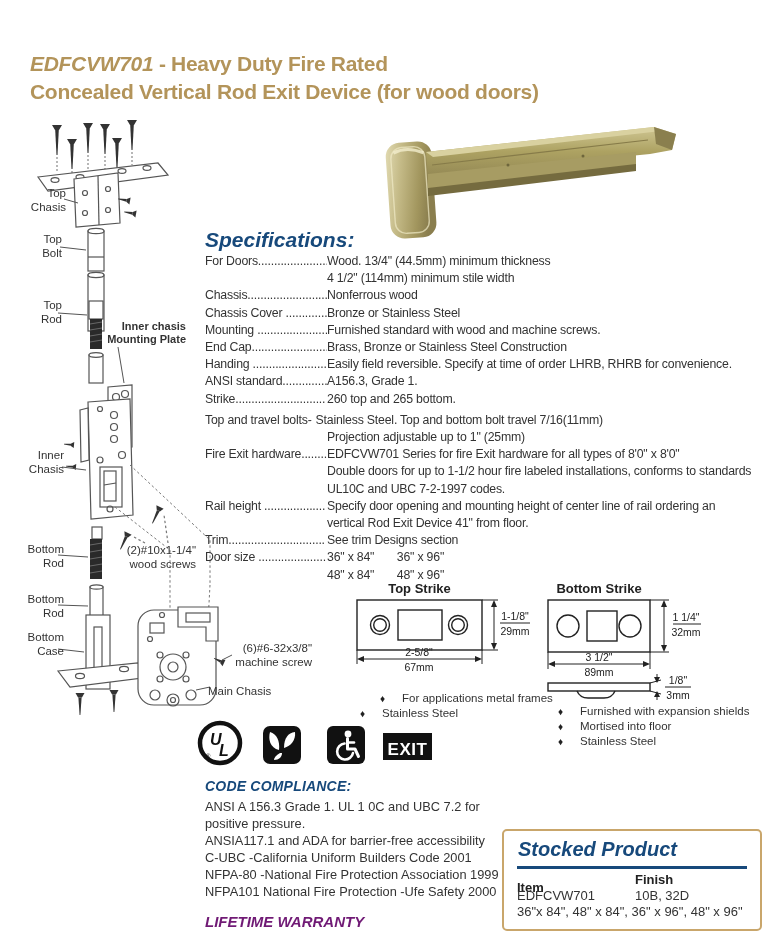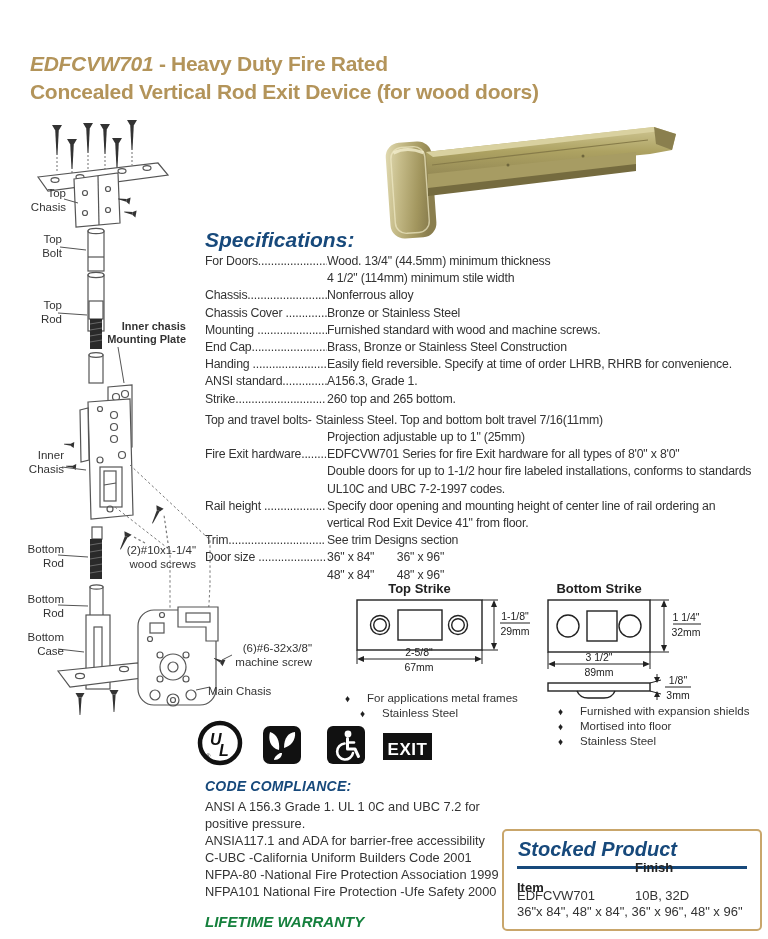--- a/index.html
+++ b/index.html
@@ -33,21 +33,21 @@
   svg text{font-family:"Liberation Sans", sans-serif;}
 
   
   .exit-box{left:383px;top:733px;width:49px;height:27px;background:#111;color:#fff;
             display:flex;align-items:flex-end;justify-content:center;
             font-weight:bold;font-size:17px;letter-spacing:0.5px;}
 
   
   .code-heading{left:205px;top:778px;font-size:14px;font-weight:bold;font-style:italic;color:#17497b;letter-spacing:0.2px;}
   .code-lines{left:205px;top:798px;width:330px;font-size:12.8px;line-height:17px;color:#333;}
-  .warranty{left:205px;top:913px;font-size:15px;font-weight:bold;font-style:italic;color:#15803d;}
+  .warranty{left:205px;top:913px;font-size:15px;font-weight:bold;font-style:italic;color:#701a75;}
 
   
   .stocked-box{left:502px;top:829px;width:256px;height:98px;border:2px solid #c9a66b;border-radius:5px;background:#fff;}
   .stocked-heading{left:14px;top:7px;font-size:20px;font-weight:bold;font-style:italic;color:#17497b;position:absolute;}
   .stocked-rule{left:13px;top:35px;width:230px;height:3px;background:#17497b;position:absolute;}
   .stocked-col-label{position:absolute;font-size:13px;font-weight:bold;color:#222;}
   .stocked-col-value{position:absolute;font-size:13px;color:#333;}
   .stocked-sizes{position:absolute;left:13px;top:73px;font-size:13px;color:#333;white-space:nowrap;}
 </style>
 </head>
@@ -309,21 +309,21 @@
     <polygon points="50,66 258,44 258,58 50,82" fill="#a79c63"></polygon>
     <polygon points="50,80 258,56 258,63 50,88" fill="#756b3f"></polygon>
     <circle cx="130" cy="57" r="1.5" fill="#6e663c"></circle>
       <circle cx="205" cy="48" r="1.5" fill="#6e663c"></circle>
   </svg>
 
   <div class="abs spec-heading">Specifications:</div>
   <div class="abs spec-list">
     <div class="spec-row"><span class="lbl">For Doors......................</span><span class="val">Wood. 13/4" (44.5mm) minimum thickness</span></div>
     <div class="spec-row"><span class="lbl"></span><span class="val">4 1/2" (114mm) minimum stile width</span></div>
-    <div class="spec-row"><span class="lbl">Chassis.........................</span><span class="val">Nonferrous alloy</span></div>
+    <div class="spec-row"><span class="lbl">Chassis.........................</span><span class="val">Nonferrous wood</span></div>
     <div class="spec-row"><span class="lbl">Chassis Cover ...............</span><span class="val">Bronze or Stainless Steel</span></div>
     <div class="spec-row"><span class="lbl">Mounting ......................</span><span class="val">Furnished standard with wood and machine screws.</span></div>
     <div class="spec-row"><span class="lbl">End Cap........................</span><span class="val">Brass, Bronze or Stainless Steel Construction</span></div>
     <div class="spec-row"><span class="lbl">Handing .......................</span><span class="val">Easily field reversible. Specify at time of order LHRB, RHRB for convenience.</span></div>
     <div class="spec-row"><span class="lbl">ANSI standard...............</span><span class="val">A156.3, Grade 1.</span></div>
     <div class="spec-row"><span class="lbl">Strike............................</span><span class="val">260 top and 265 bottom.</span></div>
     <div class="spec-row wide gap"><span class="lbl">Top and travel bolts-</span><span class="val">Stainless Steel. Top and bottom bolt travel 7/16(11mm)</span></div>
     <div class="spec-row"><span class="lbl"></span><span class="val">Projection adjustable up to 1" (25mm)</span></div>
     <div class="spec-row"><span class="lbl">Fire Exit hardware.........</span><span class="val">EDFCVW701 Series for fire Exit hardware for all types of 8'0" x 8'0"</span></div>
     <div class="spec-row"><span class="lbl"></span><span class="val">Double doors for up to 1-1/2 hour fire labeled installations, conforms to standards</span></div>
@@ -360,21 +360,21 @@
       <polygon points="11,65 18,62 18,68"></polygon>
         <polygon points="136,65 129,62 129,68"></polygon>
     </g>
     <g fill="#222" font-size="10.5" text-anchor="middle">
       <text x="169" y="26">1-1/8"</text>
       <text x="169" y="41">29mm</text>
       <text x="73" y="62">2-5/8"</text>
       <text x="73" y="77">67mm</text>
     </g>
   </svg>
-  <div class="abs bullet-line" style="left:345px;top:692px;"><span class="dia">♦</span><span>For applications metal frames</span></div>
+  <div class="abs bullet-line" style="left:380px;top:692px;"><span class="dia">♦</span><span>For applications metal frames</span></div>
   <div class="abs bullet-line" style="left:360px;top:707px;"><span class="dia">♦</span><span>Stainless Steel</span></div>
 
   <div class="abs strike-title" style="left:548px;top:581px;width:102px;">Bottom Strike</div>
   <svg class="abs" style="left:545px;top:594px;" width="218" height="112" viewBox="0 0 218 112">
     <g stroke="#222" fill="none" stroke-width="1.4">
       <rect x="3" y="6" width="102" height="52" fill="#fff"></rect>
       <circle cx="23" cy="32" r="11"></circle>
         <circle cx="85" cy="32" r="11"></circle>
       <rect x="42" y="17" width="30" height="30"></rect>
       <rect x="3" y="89" width="102" height="8" fill="#fff"></rect>
@@ -446,19 +446,19 @@
     <div>C-UBC -California Uniform Builders Code 2001</div>
     <div>NFPA-80 -National Fire Protection Association 1999</div>
     <div>NFPA101 National Fire Protection -Ufe Safety 2000</div>
   </div>
   <div class="abs warranty">LIFETIME WARRANTY</div>
 
   <div class="abs stocked-box">
     <div class="stocked-heading">Stocked Product</div>
     <div class="stocked-rule"></div>
     <div class="stocked-col-label" style="left:13px;top:41px;margin-top:8px;">Item</div>
-    <div class="stocked-col-label" style="left:131px;top:29px;">Finish</div>
+    <div class="stocked-col-label" style="left:131px;top:41px;">Finish</div>
     <div class="stocked-col-value" style="left:13px;top:57px;">EDFCVW701</div>
     <div class="stocked-col-value" style="left:131px;top:57px;">10B, 32D</div>
     <div class="stocked-sizes">36"x 84", 48" x 84", 36" x 96", 48" x 96"</div>
   </div>
 
 </div>
 
 </body></html>

